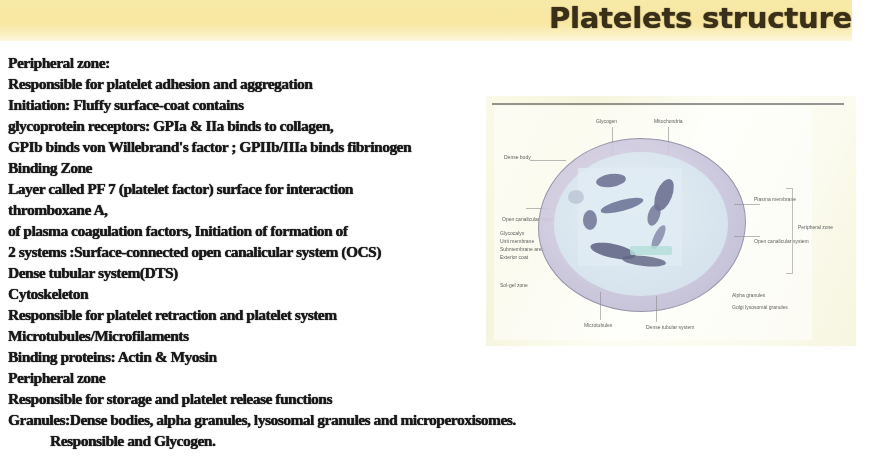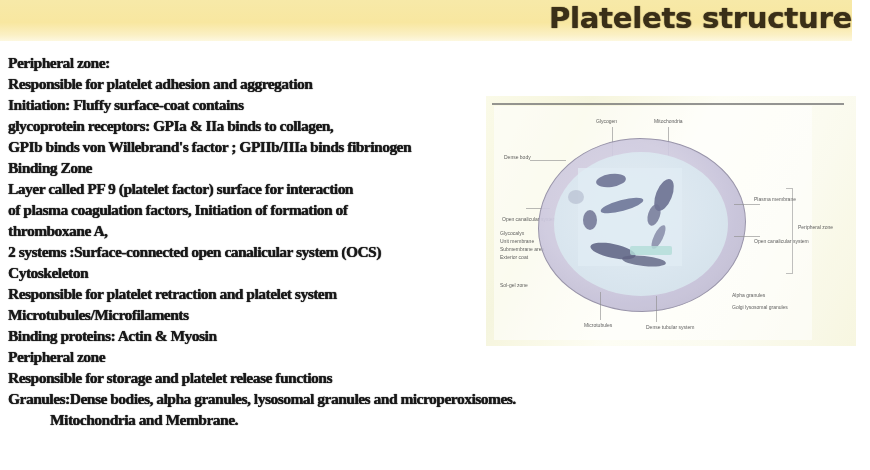--- a/index.html
+++ b/index.html
@@ -192,27 +192,28 @@
     <div class="lbl" style="left:246px;top:208px;">Golgi lysosomal granules</div>
   </div>
 
   <div class="body-text">
     <div class="ln">Peripheral zone:</div>
     <div class="ln">Responsible for platelet adhesion and aggregation</div>
     <div class="ln">Initiation: Fluffy surface-coat contains</div>
     <div class="ln">glycoprotein receptors: GPIa &amp; IIa binds to collagen,</div>
     <div class="ln">GPIb binds von Willebrand's factor ; GPIIb/IIIa binds fibrinogen</div>
     <div class="ln">Binding Zone</div>
-    <div class="ln">Layer called PF 9 (platelet factor) surface for interaction</div>
+    <div class="ln">Layer called PF 7 (platelet factor) surface for interaction</div>
+    <div class="ln">thromboxane A,</div>
     <div class="ln">of plasma coagulation factors, Initiation of formation of</div>
-    <div class="ln">thromboxane A,</div>
     <div class="ln">2 systems :Surface-connected open canalicular system (OCS)</div>
+    <div class="ln">Dense tubular system(DTS)</div>
     <div class="ln">Cytoskeleton</div>
     <div class="ln">Responsible for platelet retraction and platelet system</div>
     <div class="ln">Microtubules/Microfilaments</div>
     <div class="ln">Binding proteins: Actin &amp; Myosin</div>
     <div class="ln">Peripheral zone</div>
     <div class="ln">Responsible for storage and platelet release functions</div>
     <div class="ln">Granules:Dense bodies, alpha granules, lysosomal granules and microperoxisomes.</div>
-    <div class="ln indent">Mitochondria and Membrane.</div>
+    <div class="ln indent">Responsible and Glycogen.</div>
   </div>
 
 </div>
 
 </body></html>

